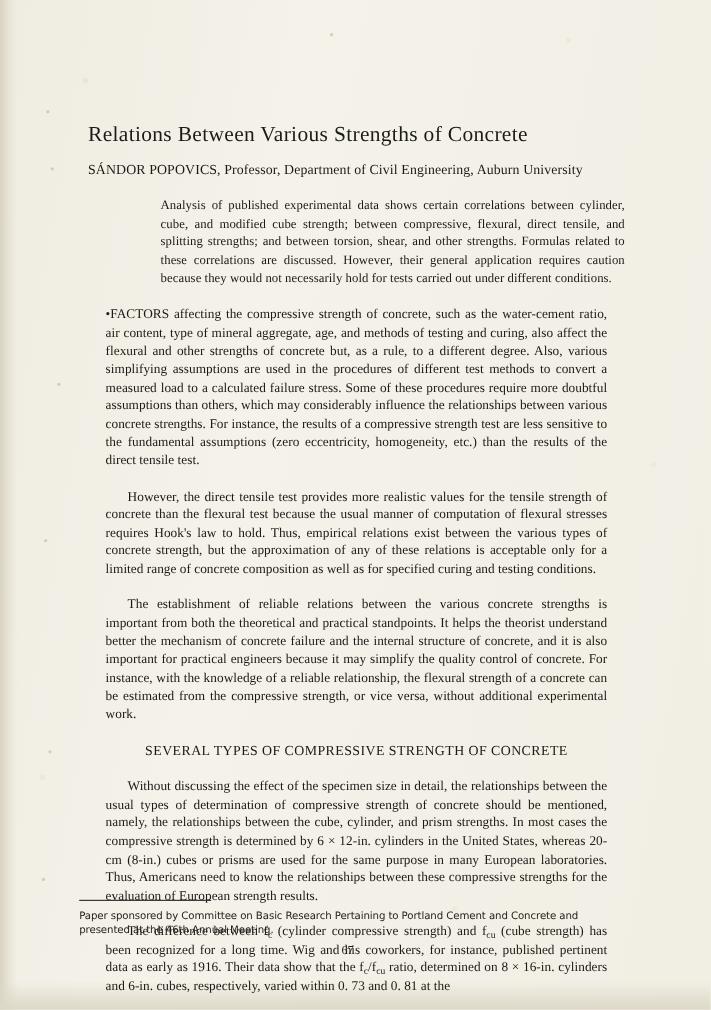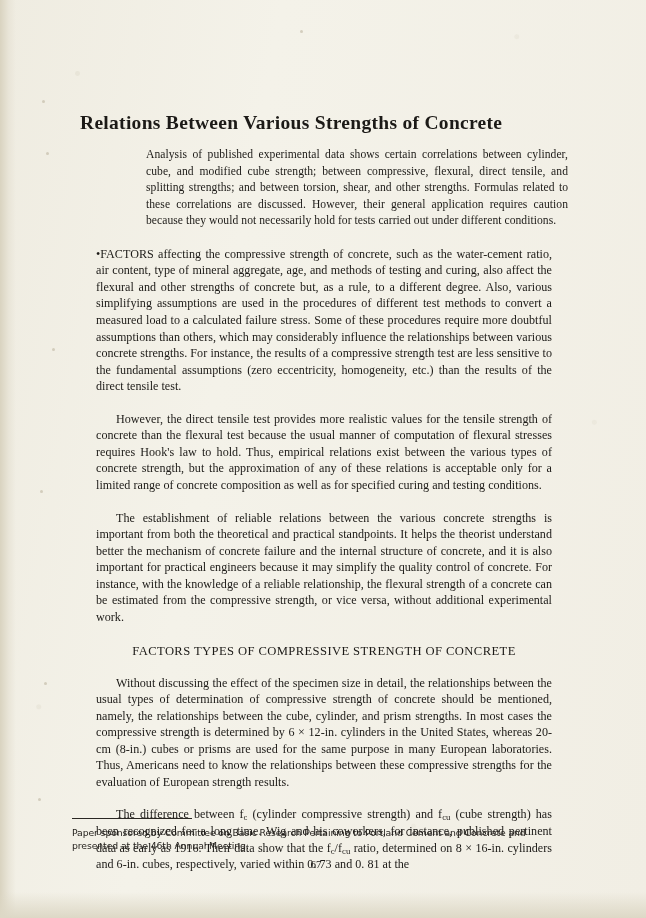--- a/index.html
+++ b/index.html
@@ -50,21 +50,21 @@
   }
   .content {
     position: absolute;
     left: 80px;
     top: 112px;
     width: 488px;
   }
   h1.title {
     font-family: "Liberation Serif", serif;
     font-size: 19.5px;
-    font-weight: bold;
+    font-weight: normal;
     letter-spacing: 0.3px;
     margin: 0 0 14px 0;
     line-height: 1.1;
     white-space: nowrap;
   }
   .byline {
     font-size: 12.6px;
     margin: 0 0 16px 0;
     letter-spacing: 0.1px;
     line-height: 1.25;
@@ -147,29 +147,30 @@
   <div class="speck" style="left:42px; top:100px; width:3px; height:3px;"></div>
   <div class="speck" style="left:46px; top:152px; width:3px; height:3px;"></div>
   <div class="speck" style="left:52px; top:348px; width:3px; height:3px;"></div>
   <div class="speck" style="left:40px; top:490px; width:3px; height:3px;"></div>
   <div class="speck" style="left:44px; top:682px; width:3px; height:3px;"></div>
   <div class="speck" style="left:38px; top:798px; width:3px; height:3px;"></div>
   <div class="speck" style="left:300px; top:30px; width:3px; height:3px;"></div>
 
   <div class="content">
     <h1 class="title">Relations Between Various Strengths of Concrete</h1>
+    <div class="byline">SÁNDOR POPOVICS, Professor, Department of Civil Engineering, Auburn University</div>
     <div class="abstract">Analysis of published experimental data shows certain correlations between cylinder, cube, and modified cube strength; between compressive, flexural, direct tensile, and splitting strengths; and between torsion, shear, and other strengths. Formulas related to these correlations are discussed. However, their general application requires caution because they would not necessarily hold for tests carried out under different conditions.</div>
 
     <div class="body-block">
       <p class="first lead-bullet">•FACTORS affecting the compressive strength of concrete, such as the water-cement ratio, air content, type of mineral aggregate, age, and methods of testing and curing, also affect the flexural and other strengths of concrete but, as a rule, to a different degree.  Also, various simplifying assumptions are used in the procedures of different test methods to convert a measured load to a calculated failure stress.  Some of these procedures require more doubtful assumptions than others, which may considerably influence the relationships between various concrete strengths.  For instance, the results of a compressive strength test are less sensitive to the fundamental assumptions (zero eccentricity, homogeneity, etc.) than the results of the direct tensile test.</p>
       <p>However, the direct tensile test provides more realistic values for the tensile strength of concrete than the flexural test because the usual manner of computation of flexural stresses requires Hook's law to hold.  Thus, empirical relations exist between the various types of concrete strength, but the approximation of any of these relations is acceptable only for a limited range of concrete composition as well as for specified curing and testing conditions.</p>
       <p>The establishment of reliable relations between the various concrete strengths is important from both the theoretical and practical standpoints.  It helps the theorist understand better the mechanism of concrete failure and the internal structure of concrete, and it is also important for practical engineers because it may simplify the quality control of concrete.  For instance, with the knowledge of a reliable relationship, the flexural strength of a concrete can be estimated from the compressive strength, or vice versa, without additional experimental work.</p>
     </div>
 
-    <div class="section-heading">FACTORS TYPES OF COMPRESSIVE STRENGTH OF CONCRETE</div>
+    <div class="section-heading">SEVERAL TYPES OF COMPRESSIVE STRENGTH OF CONCRETE</div>
 
     <div class="body-block">
       <p>Without discussing the effect of the specimen size in detail, the relationships between the usual types of determination of compressive strength of concrete should be mentioned, namely, the relationships between the cube, cylinder, and prism strengths. In most cases the compressive strength is determined by 6 × 12-in. cylinders in the United States, whereas 20-cm (8-in.) cubes or prisms are used for the same purpose in many European laboratories.  Thus, Americans need to know the relationships between these compressive strengths for the evaluation of European strength results.</p>
       <p><span>The difference between f</span><sub>c</sub><span> (cylinder compressive strength) and f</span><sub>cu</sub><span> (cube strength) has been recognized for a long time.  Wig and his coworkers, for instance, published pertinent data as early as 1916.  Their data show that the f</span><sub>c</sub><span>/f</span><sub>cu</sub><span> ratio, determined on 8 × 16-in. cylinders and 6-in. cubes, respectively, varied within 0. 73 and 0. 81 at the</span></p>
     </div>
   </div>
 
   <div class="footnote-wrap">
     <div class="rule"></div>
     <div class="footnote">Paper sponsored by Committee on Basic Research Pertaining to Portland Cement and Concrete and presented at the 46th Annual Meeting.</div>

